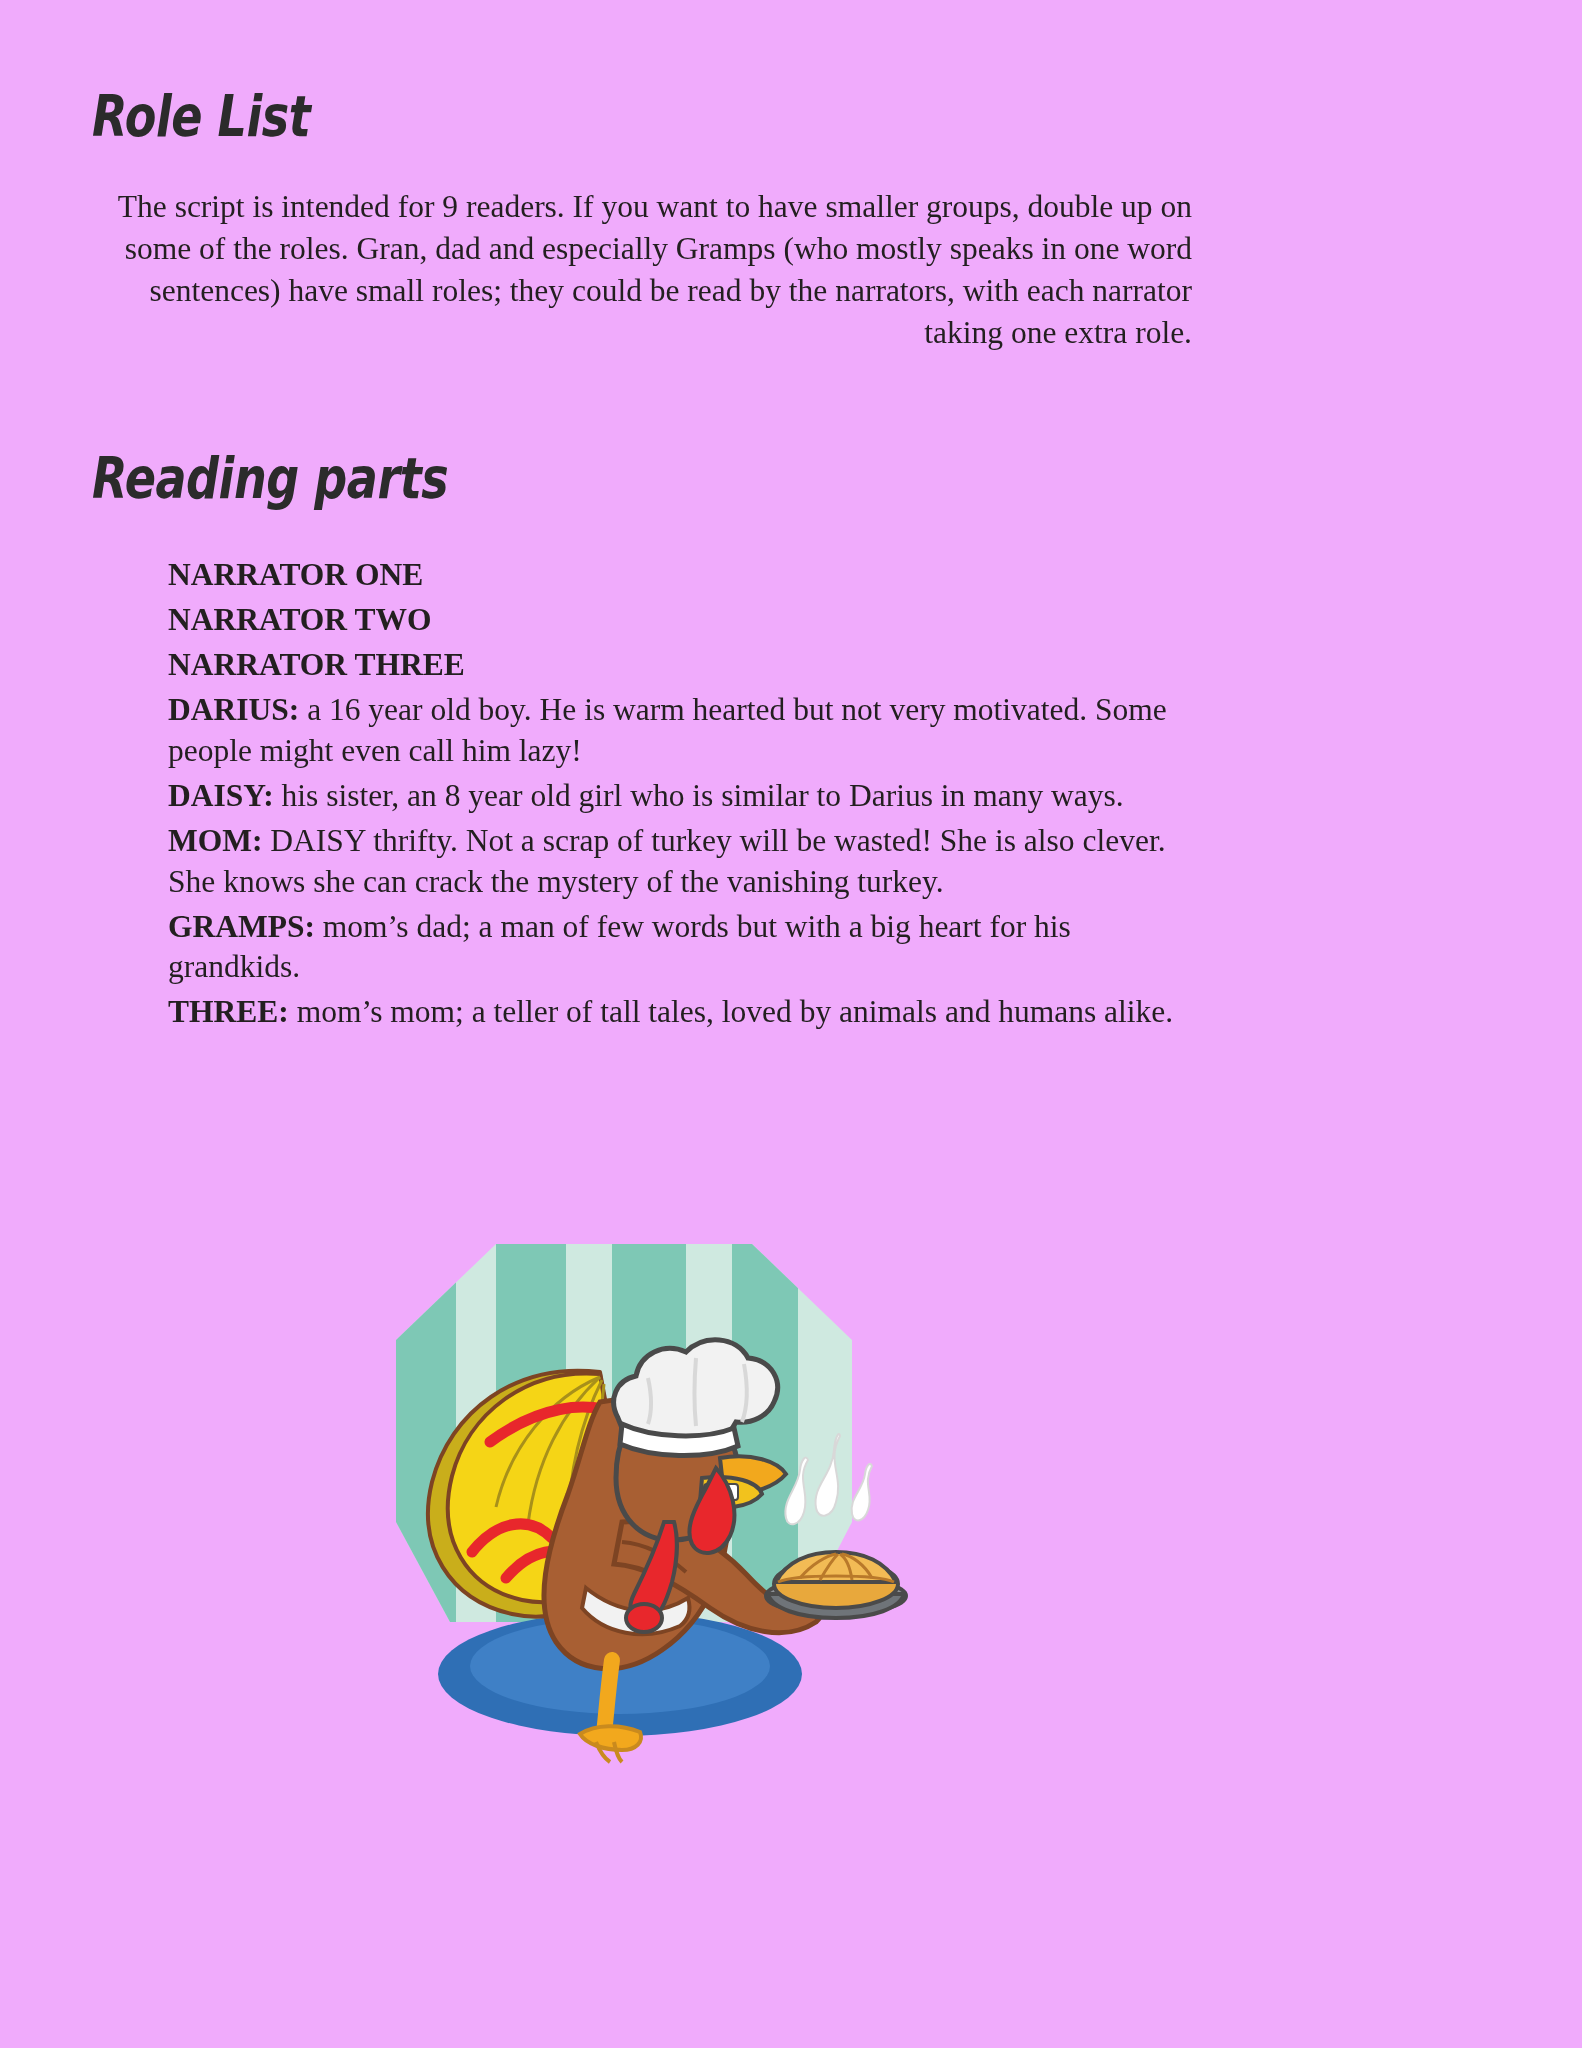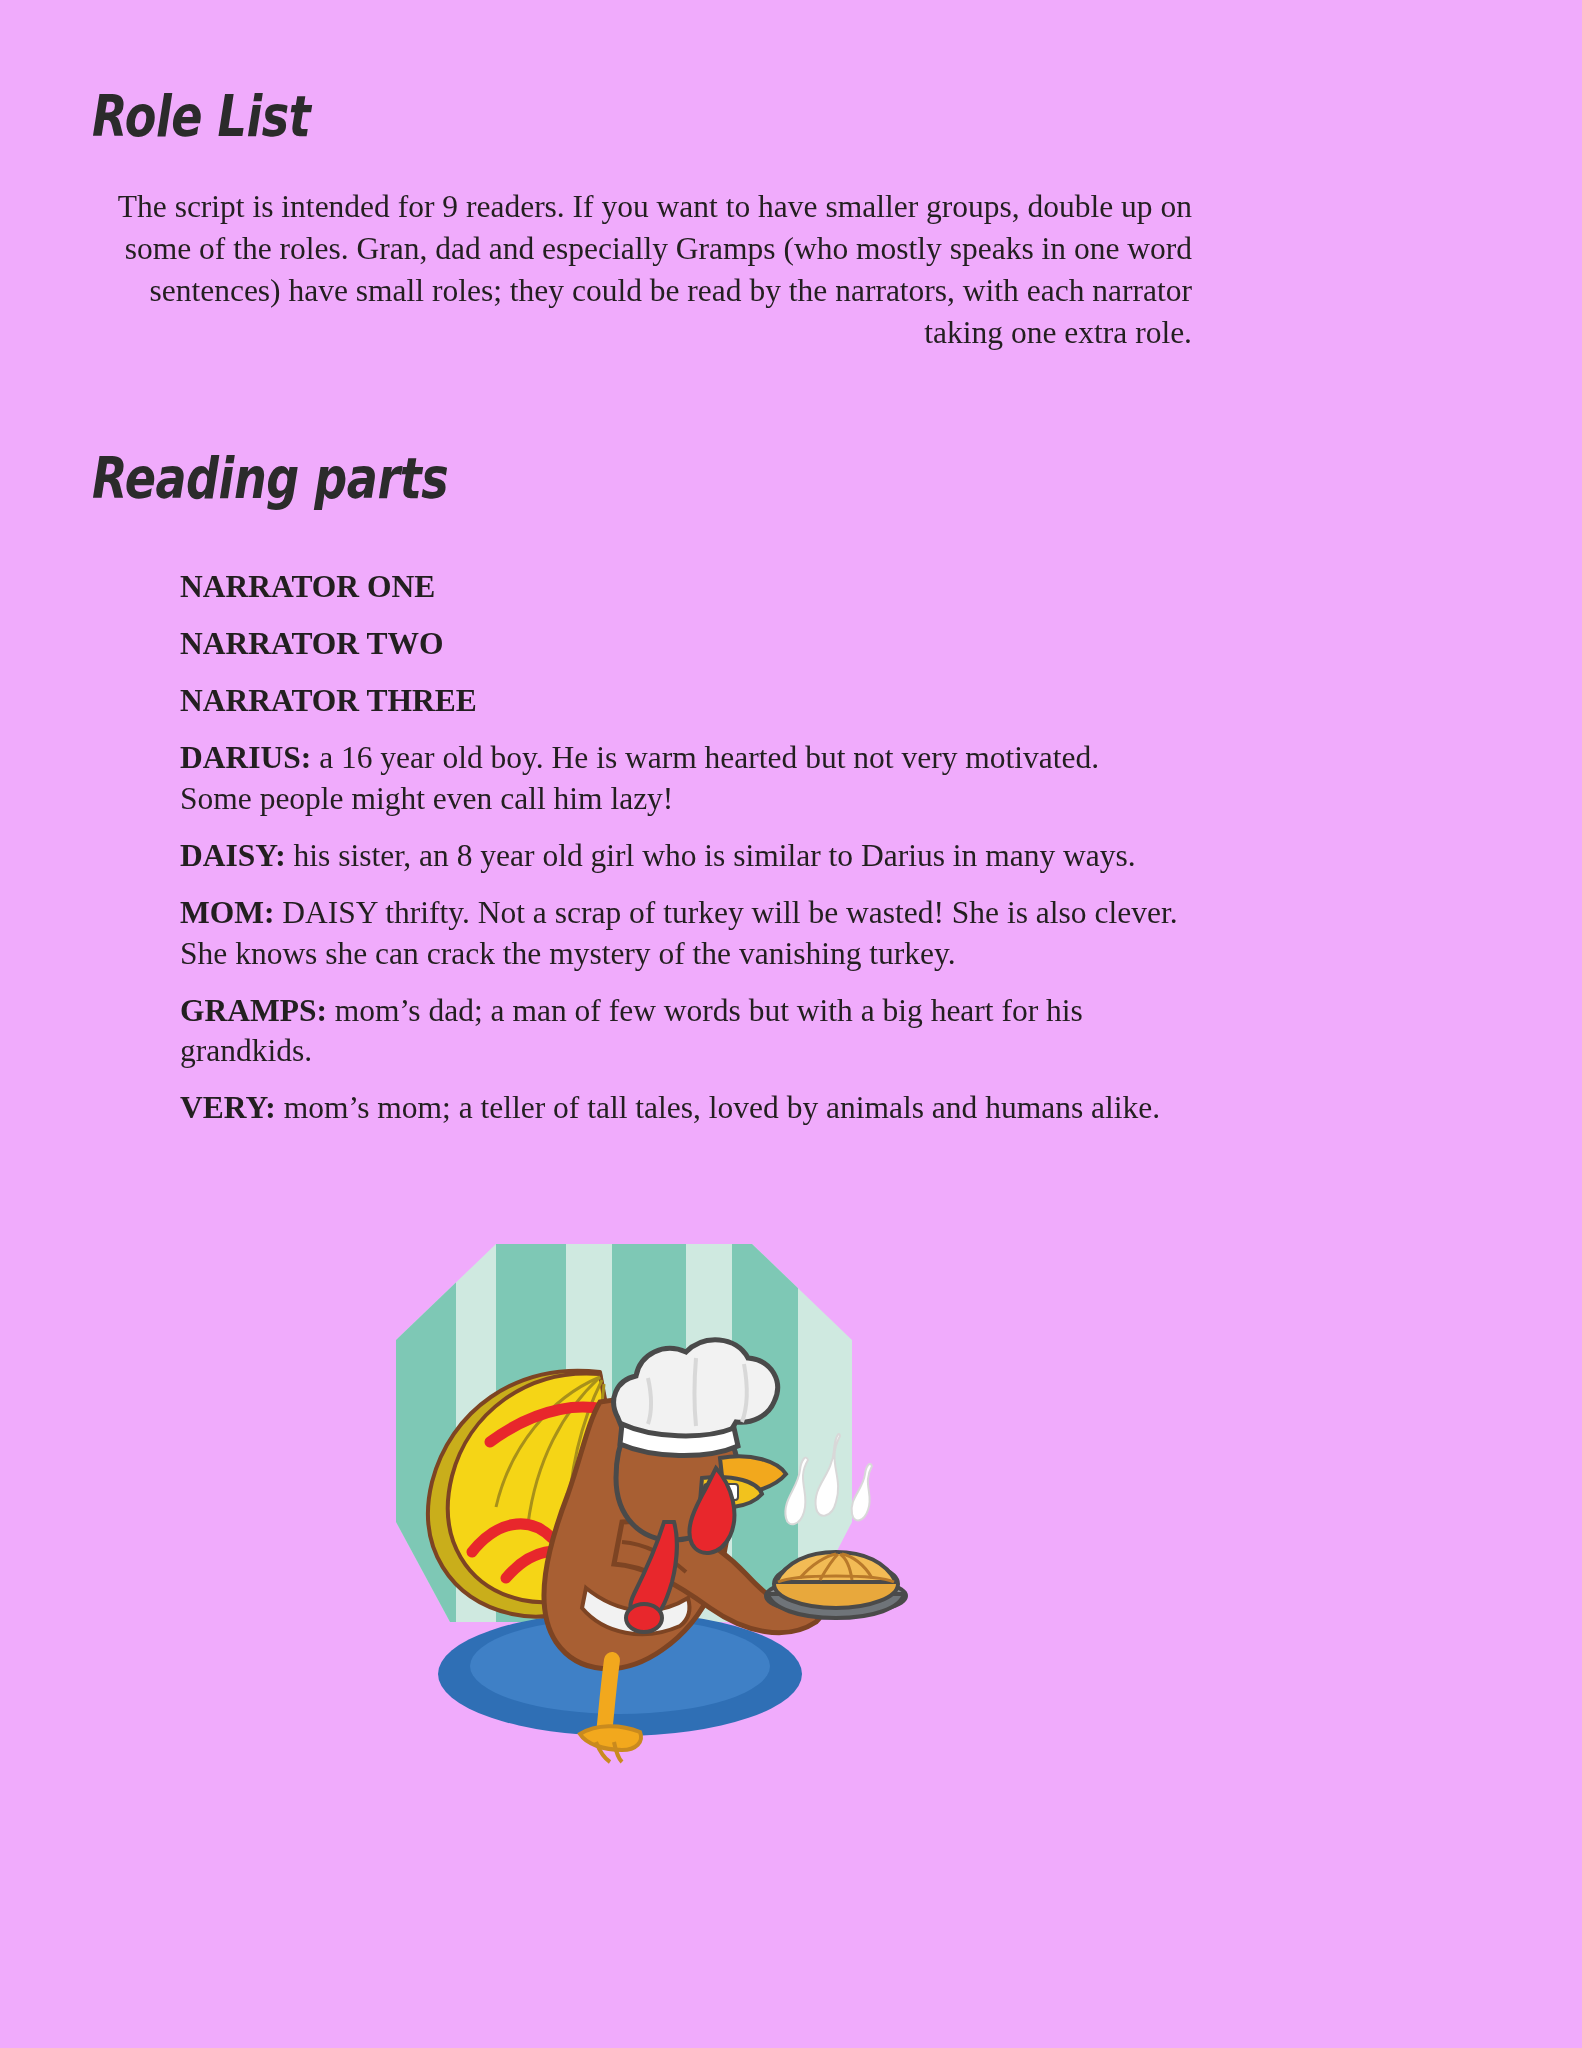--- a/index.html
+++ b/index.html
@@ -70,21 +70,21 @@
   .roles {
     position: absolute;
     left: 72px;
     top: 455px;
     width: 1030px;
     font-size: 31.5px;
     line-height: 1.30;
     color: #231f20;
   }
   .role-line {
-    margin: 16px;
+    margin: 4px;
     text-indent: 0;
   }
   .role-name {
     font-weight: 700;
   }
 
   
   .illustration {
     position: absolute;
     left: 300px;
@@ -111,21 +111,21 @@
     </div>
 
     <div class="roles" id="roles-container">
         <p class="role-line"><span class="role-name">NARRATOR ONE</span></p>
         <p class="role-line"><span class="role-name">NARRATOR TWO</span></p>
         <p class="role-line"><span class="role-name">NARRATOR THREE</span></p>
         <p class="role-line"><span class="role-name">DARIUS:</span><span class="role-desc"> a 16 year old boy. He is warm hearted but not very motivated. Some people might even call him lazy!</span></p>
         <p class="role-line"><span class="role-name">DAISY:</span><span class="role-desc">  his sister, an 8 year old girl who is similar to Darius in many ways.</span></p>
         <p class="role-line"><span class="role-name">MOM:</span><span class="role-desc"> DAISY thrifty. Not a scrap of turkey will be wasted! She is also clever. She knows she can crack the mystery of the vanishing turkey.</span></p>
         <p class="role-line"><span class="role-name">GRAMPS:</span><span class="role-desc"> mom’s dad; a man of few words but with a big heart for his grandkids.</span></p>
-        <p class="role-line"><span class="role-name">VERY:</span><span class="role-desc"> mom’s mom; a teller of tall tales, loved by animals and humans alike.</span></p>
+        <p class="role-line"><span class="role-name">THREE:</span><span class="role-desc"> mom’s mom; a teller of tall tales, loved by animals and humans alike.</span></p>
       </div>
 
   </div>
 
   <div class="illustration">
     <svg viewBox="0 0 640 560" xmlns="http://www.w3.org/2000/svg" aria-hidden="true">
       <defs>
         <clipPath id="bgclip">
           <polygon points="96,118 196,22 452,22 552,118 552,300 500,400 150,400 96,300"></polygon>
         </clipPath>

